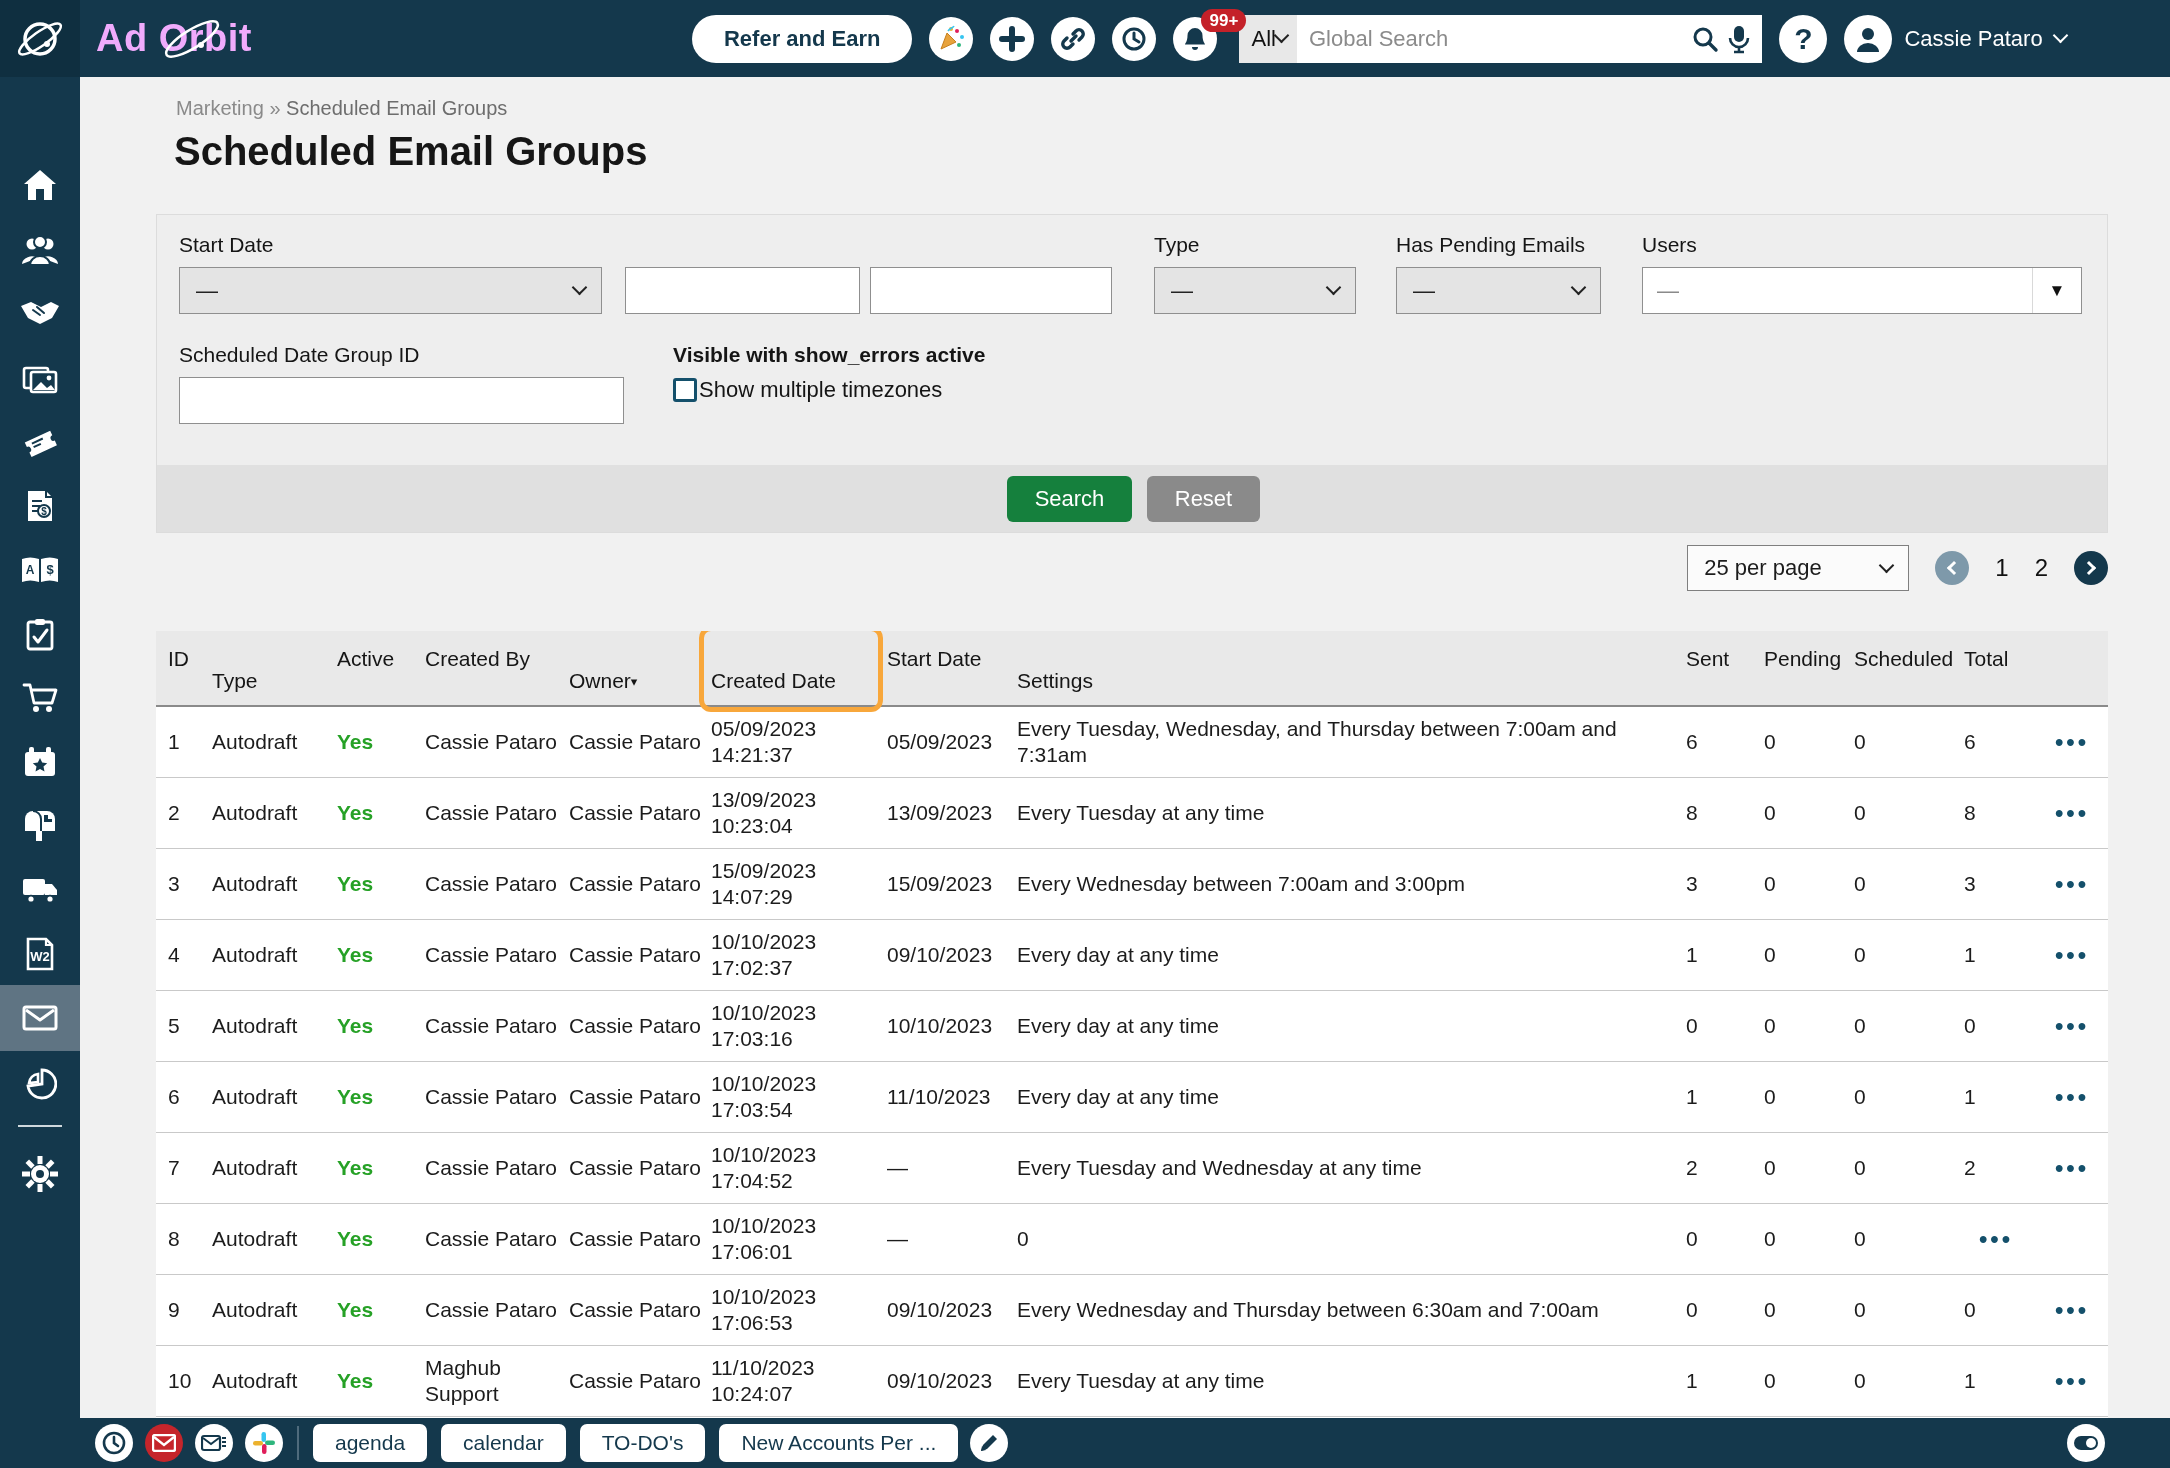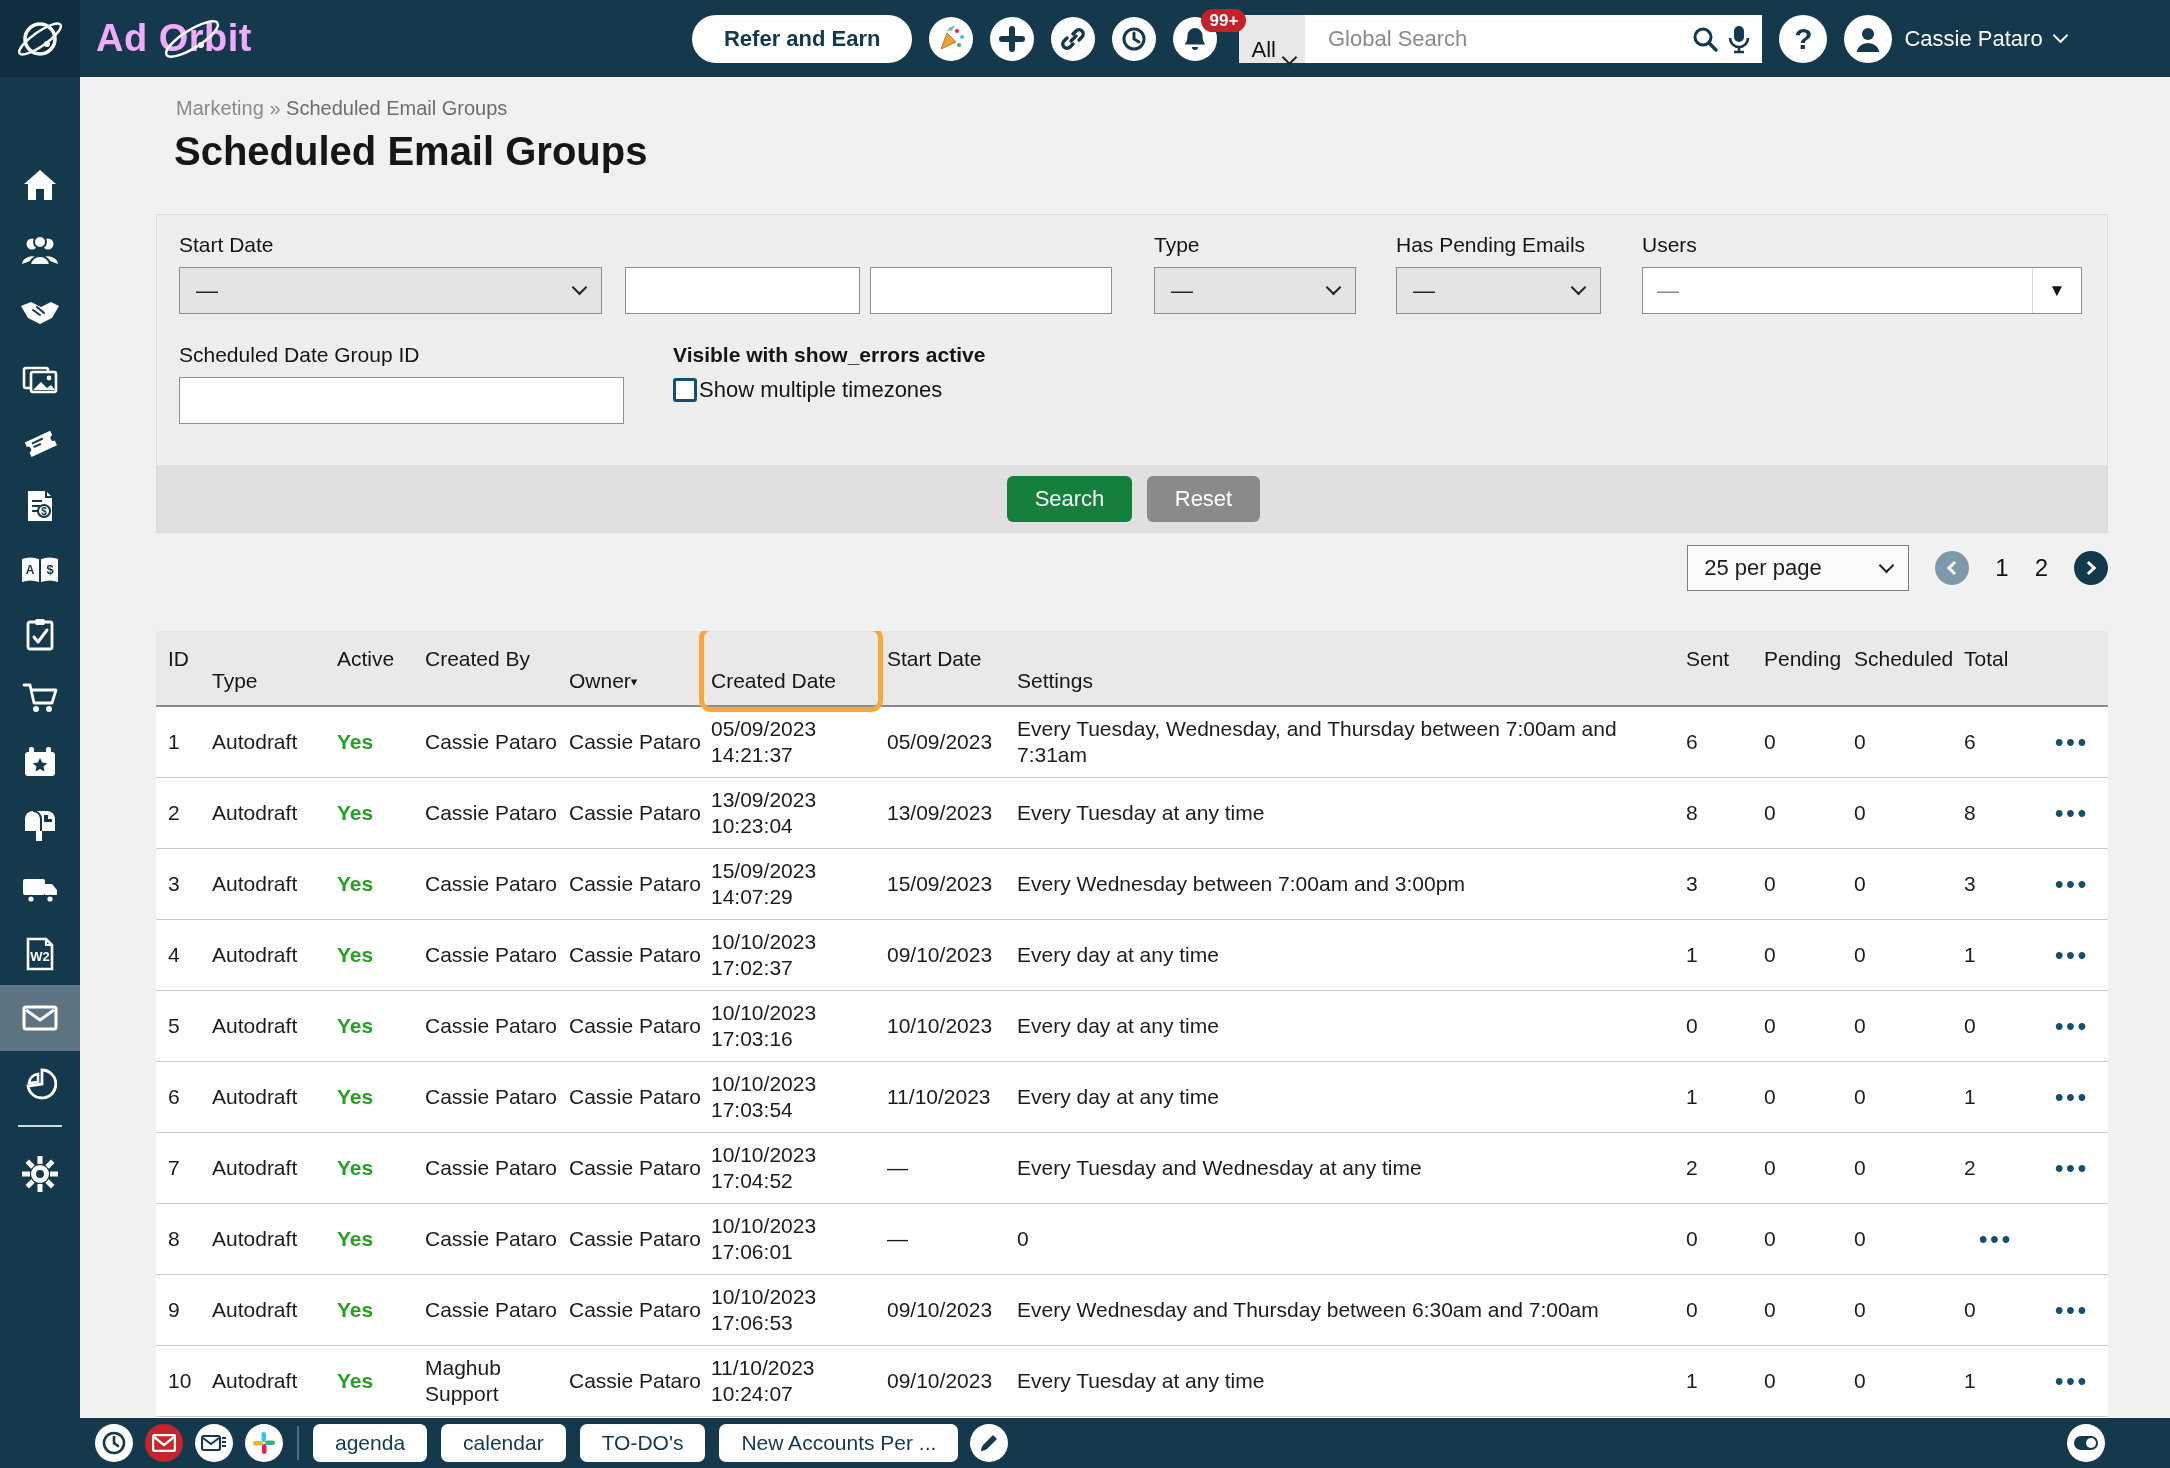--- a/index.html
+++ b/index.html
@@ -8,23 +8,23 @@
 
   
   .navbar { position:absolute; top:0; left:0; width:2170px; height:77px; background:#14384c; z-index:30; display:flex; align-items:center; }
   .logo-box { width:80px; height:77px; background:#0f2f40; display:flex; align-items:center; justify-content:center; flex:0 0 auto; }
   .brand { position:relative; margin-left:16px; color:#f0abfc; font-size:38px; font-weight:bold; letter-spacing:.5px; white-space:nowrap; }
   .brand-orbit { position:absolute; left:64px; top:-8px; width:64px; height:56px; pointer-events:none; }
   .refer-btn { margin-left:440px; background:#fff; color:#14384c; font-weight:bold; font-size:22px; border:none; border-radius:26px; height:48px; padding:0 32px; cursor:pointer; }
   .nav-circle { width:44px; height:44px; border-radius:50%; background:#fff; display:flex; align-items:center; justify-content:center; margin-left:17px; cursor:pointer; position:relative; flex:0 0 auto; }
   .badge { position:absolute; top:-8px; left:28px; background:#c42129; color:#fff; font-size:17px; font-weight:bold; border-radius:15px; padding:3px 8px; line-height:1; }
   .searchwrap { display:flex; margin-left:22px; height:48px; width:523px; flex:0 0 auto; }
-  .search-scope { background:#e8e8e8; display:flex; align-items:flex-end; gap:8px; padding:0 10px 0 12px; font-size:22px; color:#111; cursor:pointer; }
+  .search-scope { background:#e8e8e8; display:flex; align-items:center; padding:0 10px 0 12px; font-size:22px; color:#111; cursor:pointer; }
   .search-input-box { background:#fff; flex:1; display:flex; align-items:center; }
-  .search-input-box input { border:none; outline:none; flex:1; font-size:22px; padding:0 12px; color:#333; font-family:"Liberation Sans",sans-serif;margin-left:11px; }
+  .search-input-box input { border:none; outline:none; flex:1; font-size:22px; padding:0 12px; color:#333; font-family:"Liberation Sans",sans-serif; }
   .search-input-box input::placeholder { color:#8b8b8b; }
   .user-name { color:#fff; font-size:22px; margin-left:12px; white-space:nowrap; }
   .chev { display:inline-block; width:11px; height:11px; border-right:2.5px solid #222; border-bottom:2.5px solid #222; transform:rotate(45deg); margin-top:-6px; }
   .chev.white { border-color:#fff; }
 
   
   .sidebar { position:absolute; left:0; top:77px; width:80px; height:1341px; background:#14384c; z-index:20; }
   .side-item { position:absolute; left:0; width:80px; height:62px; display:flex; align-items:center; justify-content:center; cursor:pointer; }
   .side-item.active { background:#5f7483; }
   .side-divider { position:absolute; left:18px; width:44px; border-top:2px solid #cfd8dd; }

